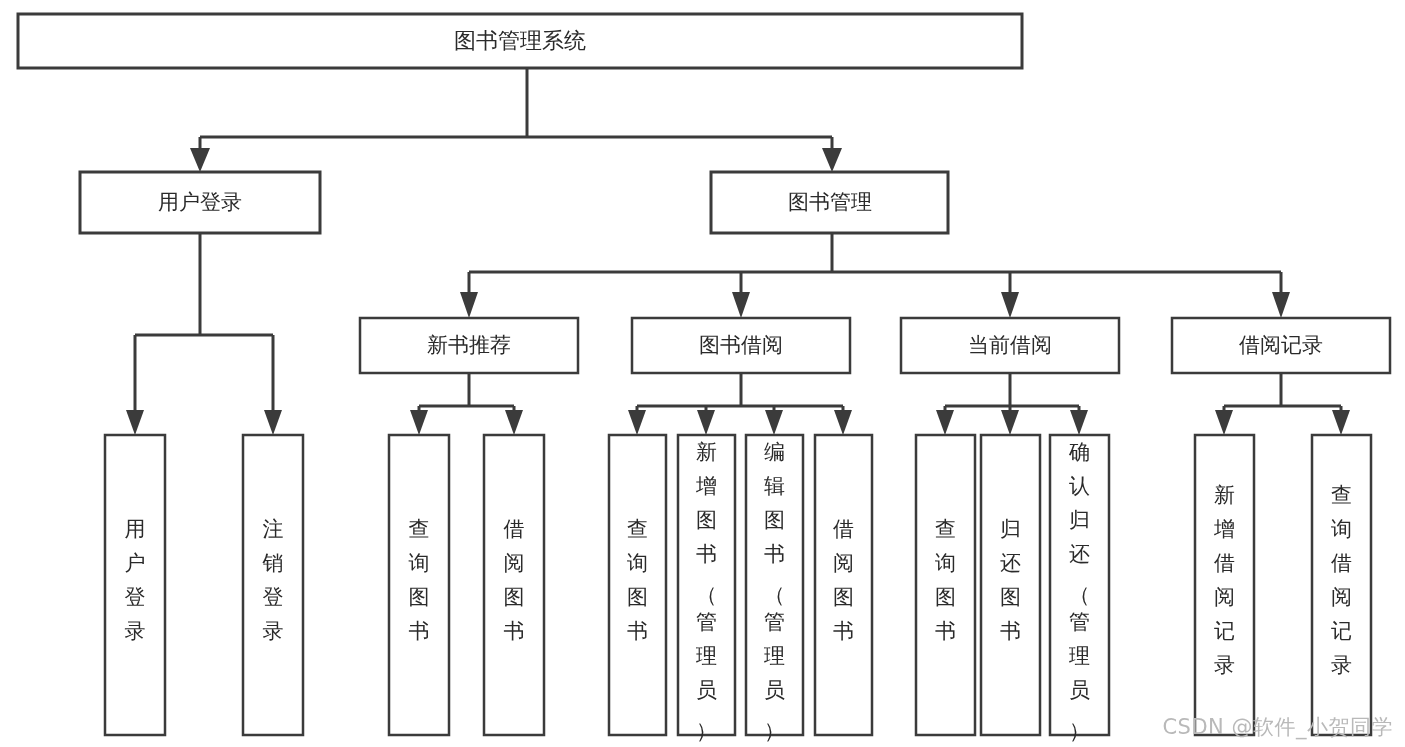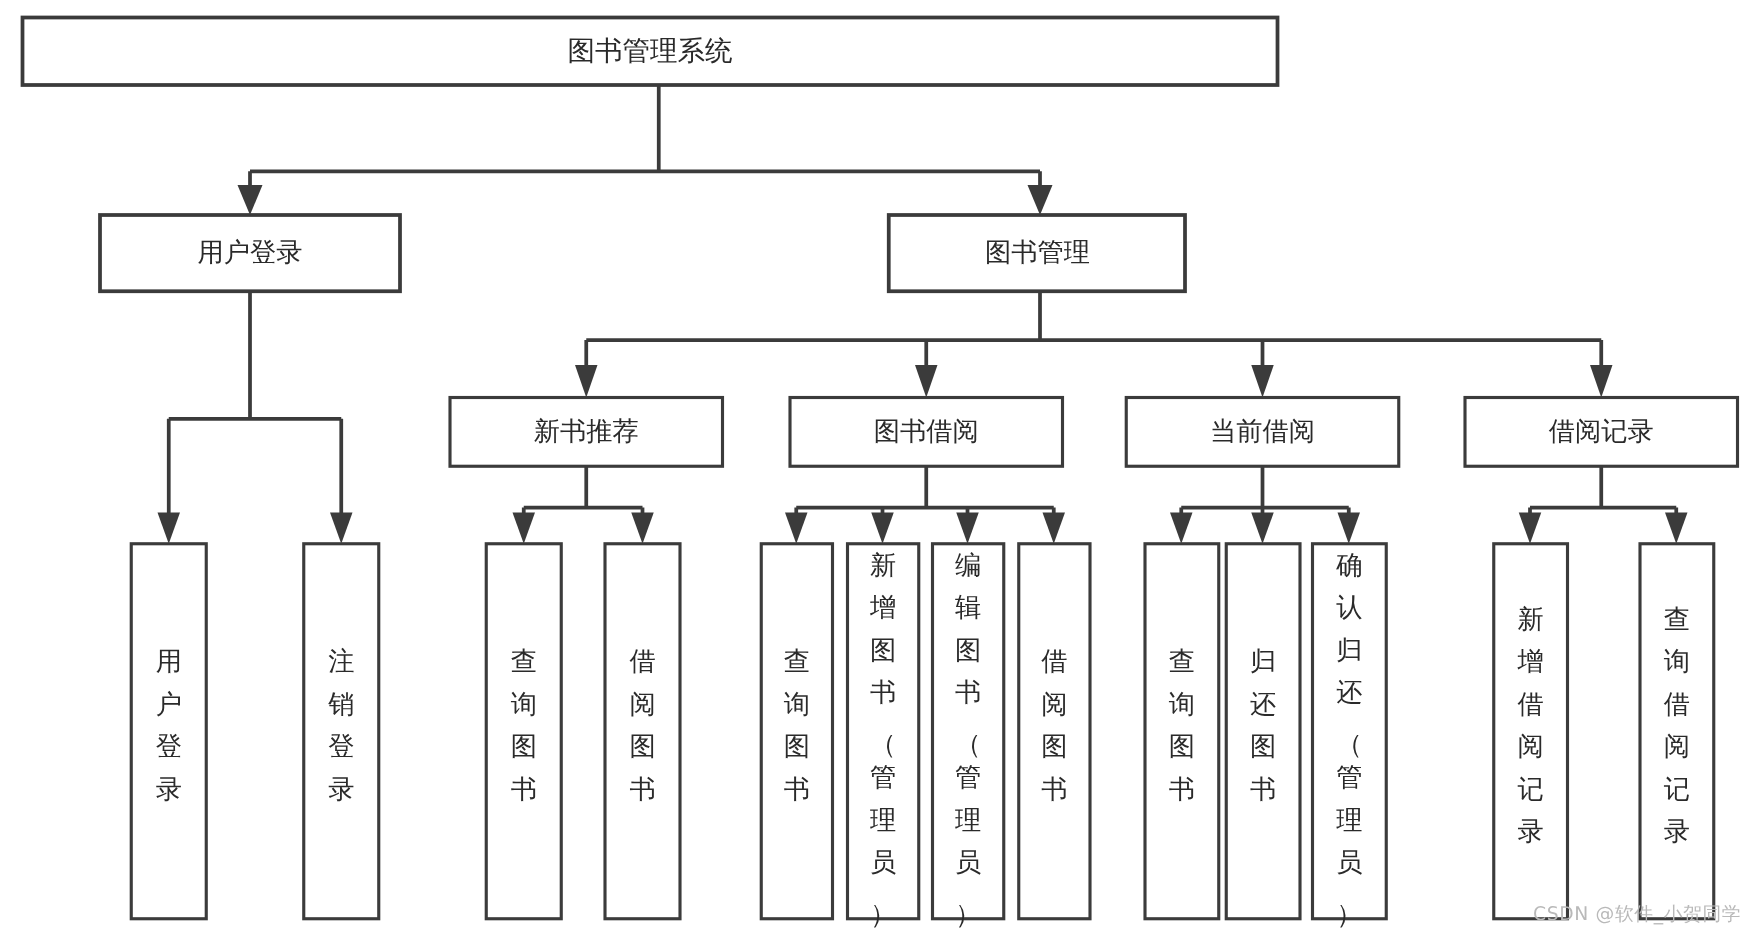--- a/index.html
+++ b/index.html
@@ -54,21 +54,21 @@
     font-family: "DejaVu Sans", "Liberation Sans", sans-serif;
     font-size: 21px;
     fill: #2a2a2a;
     text-anchor: middle;
   }
   .watermark {
     position: absolute;
     right: 12px;
     bottom: 6px;
     font-family: "DejaVu Sans", "Liberation Sans", sans-serif;
-    font-size: 15px;
+    font-size: 21px;
     color: #b9b9b9;
     white-space: nowrap;
     user-select: none;
     letter-spacing: 0.5px;
   }
 </style>
 </head>
 <body>
 
 <svg id="diagram" viewBox="0 0 1405 747" xmlns="http://www.w3.org/2000/svg">

